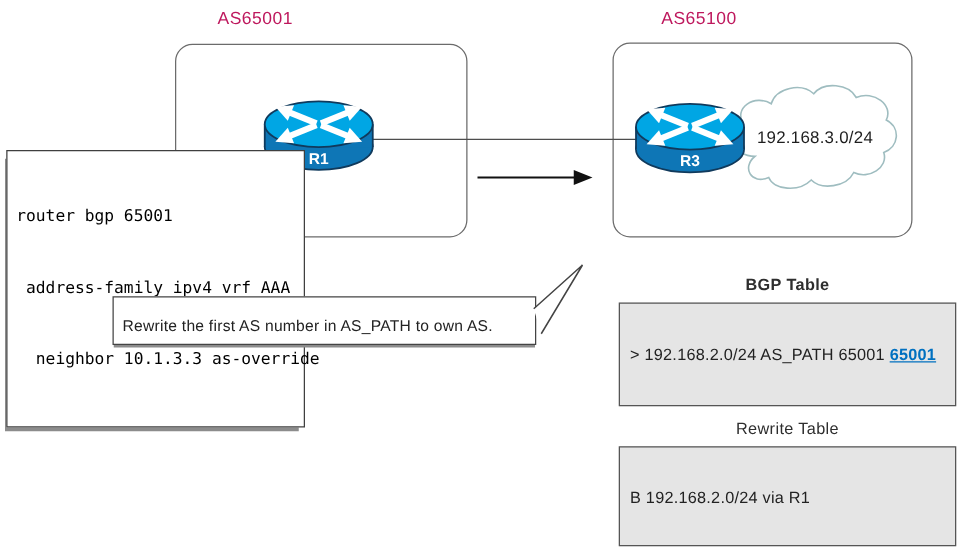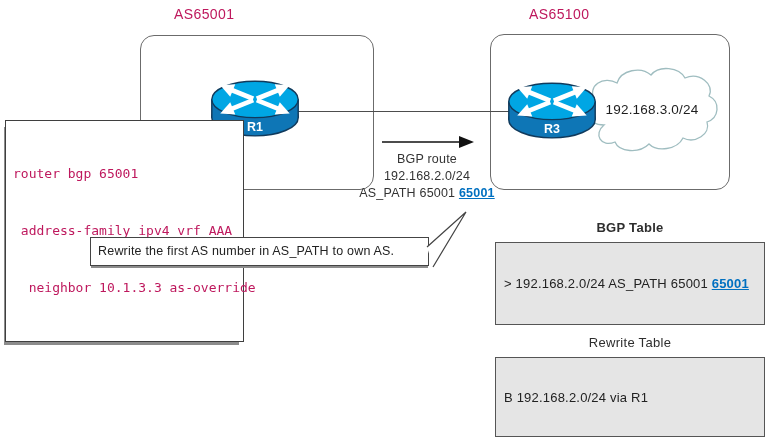--- a/index.html
+++ b/index.html
@@ -10,33 +10,33 @@
   .abs{position:absolute;}
   .as-label{font-size:14px;color:#be185d;letter-spacing:.4px;white-space:nowrap;}
   .as-box{border:1px solid #6b6b6b;border-radius:14px;background:transparent;}
   .connector{height:0;border-top:1.5px solid #4d4d4d;z-index:1;}
   .router{z-index:3;}
   .cloud{z-index:2;}
   .config-box{
     width:230px;background:#fff;border:1px solid #3f3f3f;
     box-shadow:-3px 5px 0 -2px #8c8c8c;z-index:4;
     font-family:"DejaVu Sans Mono","Liberation Mono",monospace;
-    font-size:13px;line-height:19px;color:#be185d;
+    font-size:13px;line-height:19px;color:#000000;
     padding:5px 0 6px 7px;white-space:pre;
   }
   .route-label{
     width:170px;text-align:center;font-size:12.5px;line-height:17px;
     color:#333;letter-spacing:.2px;z-index:2;white-space:nowrap;
   }
   .link-blue{color:#0070c0;font-weight:bold;text-decoration:underline;}
   .callout-box{
     width:330px;background:#fff;border:1px solid #444;
     box-shadow:0 3px 0 -1px #8c8c8c;z-index:4;
     font-size:12.5px;line-height:16.5px;color:#222;letter-spacing:.2px;
-    padding:5px 0 5px 7px;white-space:nowrap;
+    padding:15px 0 5px 7px;white-space:nowrap;
   }
   .callout-tail{z-index:5;}
   .table-title{width:270px;text-align:center;font-size:13px;color:#2e2e2e;letter-spacing:.3px;}
   .table-box{
     width:270px;border:1px solid #555;background:#e5e5e5;
     display:flex;align-items:center;box-sizing:border-box;
     padding-left:8px;font-size:13px;color:#222;letter-spacing:.2px;white-space:pre;
   }
 </style>
 </head>
@@ -115,25 +115,20 @@
     <div>router bgp 65001</div>
     <div> address-family ipv4 vrf AAA</div>
     <div>  neighbor 10.1.3.3 as-override</div>
   </div>
 
   <svg class="abs" style="left:381px;top:134px;z-index:2;" width="94" height="16" viewBox="0 0 94 16">
     <line x1="1" y1="8" x2="79" y2="8" stroke="#111" stroke-width="1.6"></line>
     <polygon points="78,2 93,8 78,14" fill="#111"></polygon>
   </svg>
 
-  <div class="abs route-label" style="left:342px;top:151px;">
-    <div>BGP route</div>
-    <div>192.168.2.0/24</div>
-    <div><span>AS_PATH 65001 </span><span class="link-blue">65001</span></div>
-  </div>
 
   <div class="abs callout-box" style="left:90px;top:237px;">
     <div>Rewrite the first AS number in AS_PATH to own AS.</div>
   </div>
   <svg class="abs callout-tail" style="left:424px;top:206px;" width="50" height="68" viewBox="0 0 50 68">
     <polygon points="3,41 42,6 9,61" fill="#ffffff"></polygon>
     <path d="M3,41 L42,6 L9,61" fill="none" stroke="#444" stroke-width="1.2"></path>
   </svg>
 
   <div class="abs table-title" style="left:495px;top:220px;font-weight:bold;">BGP Table</div>

